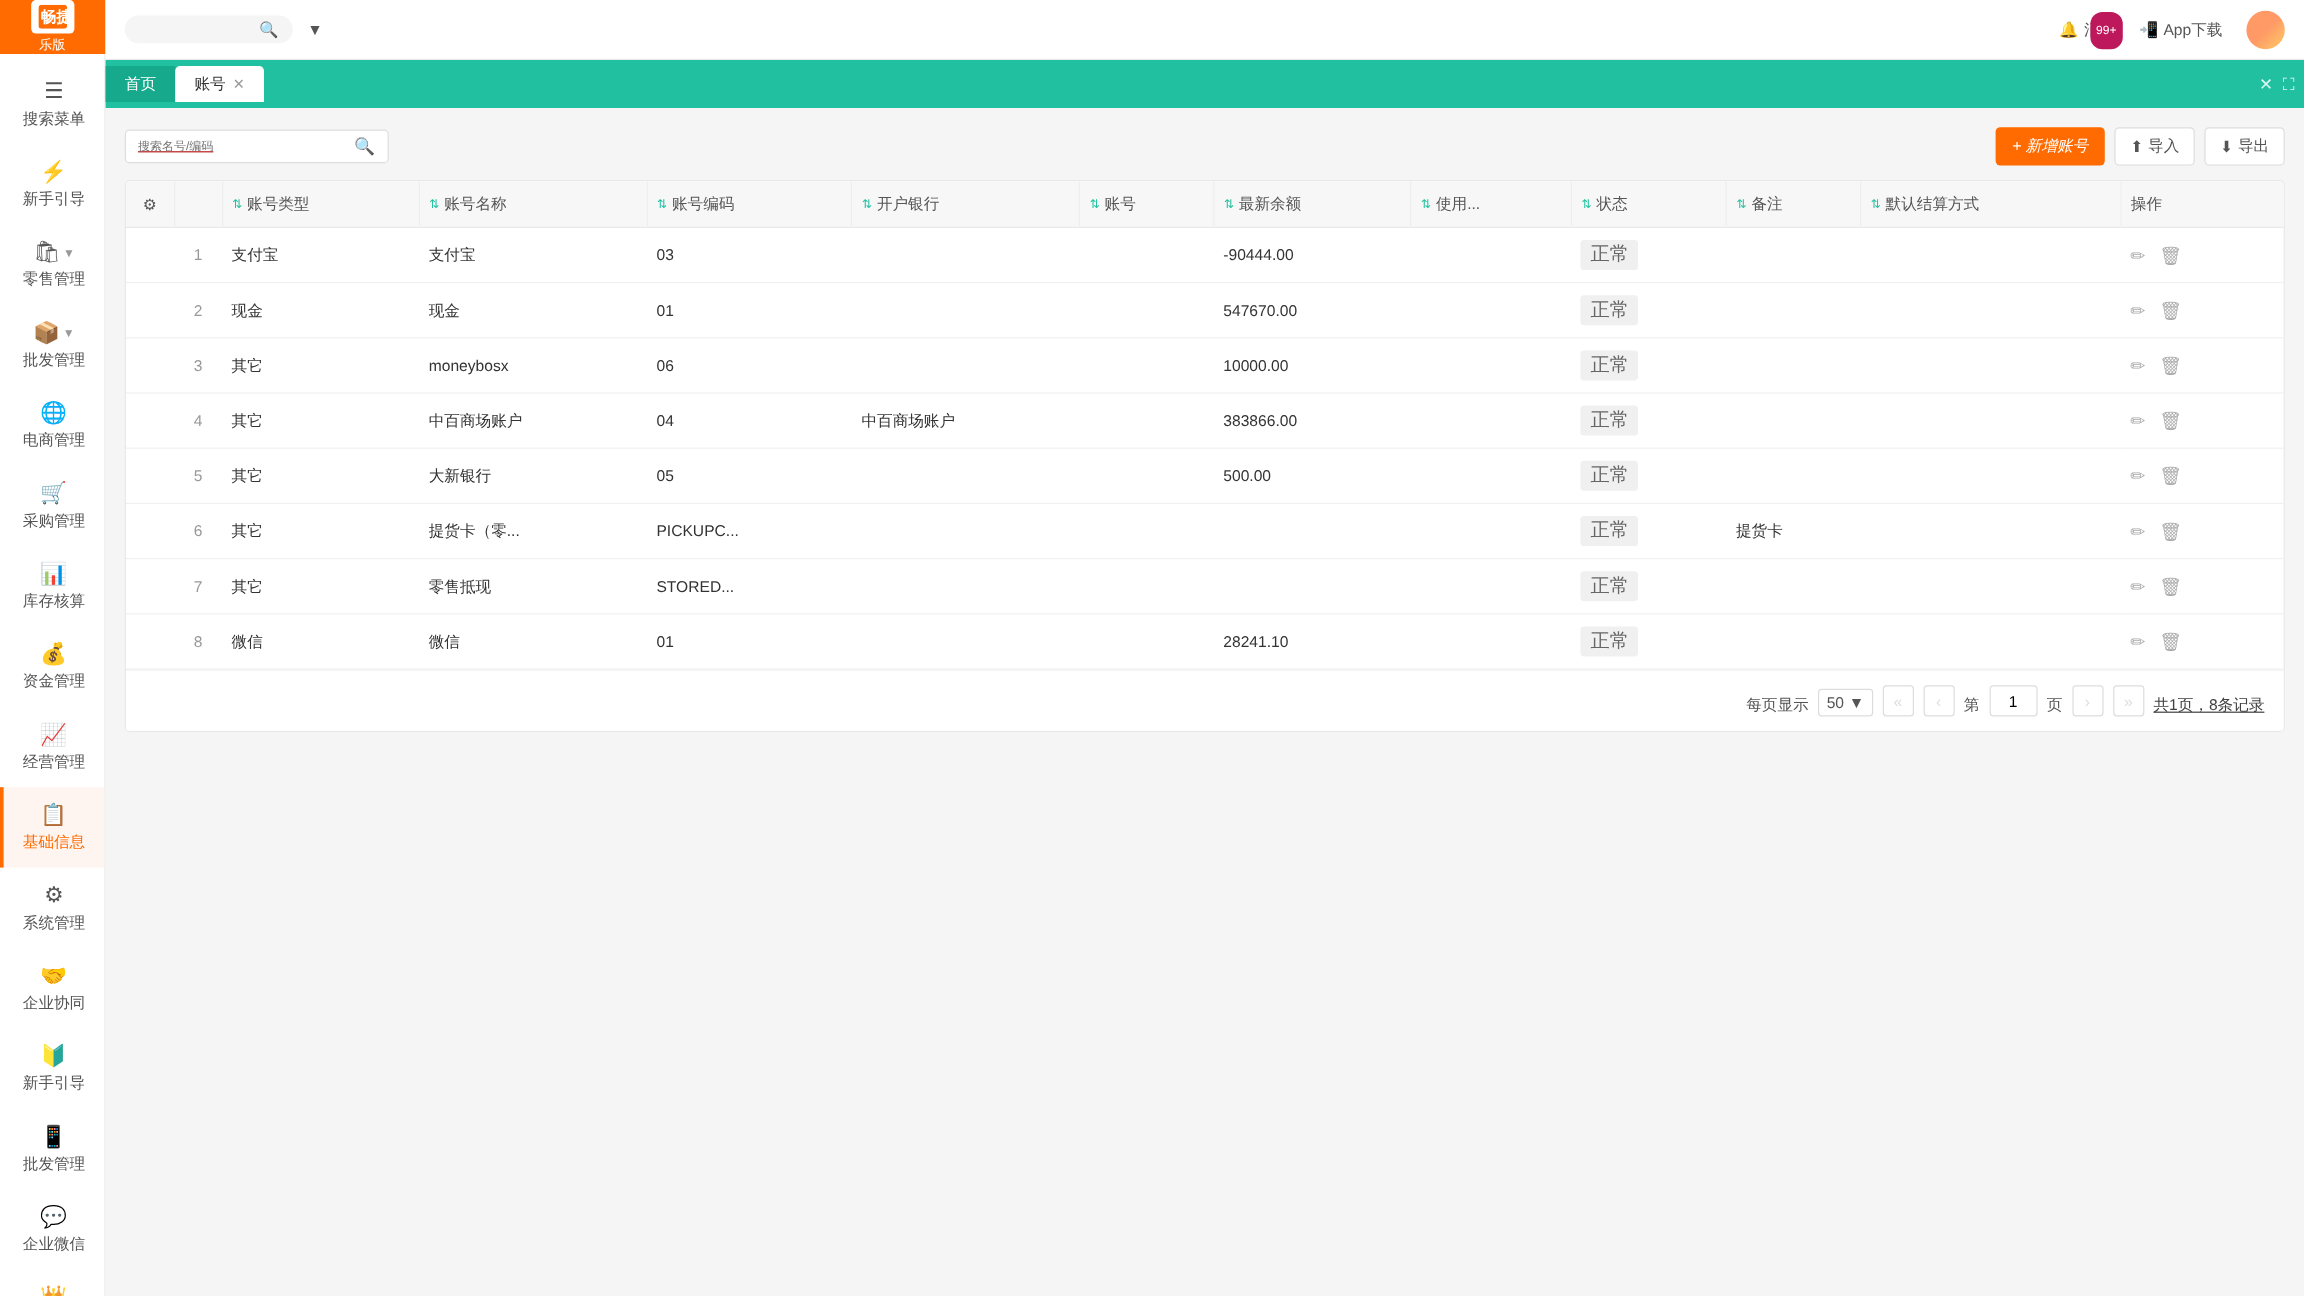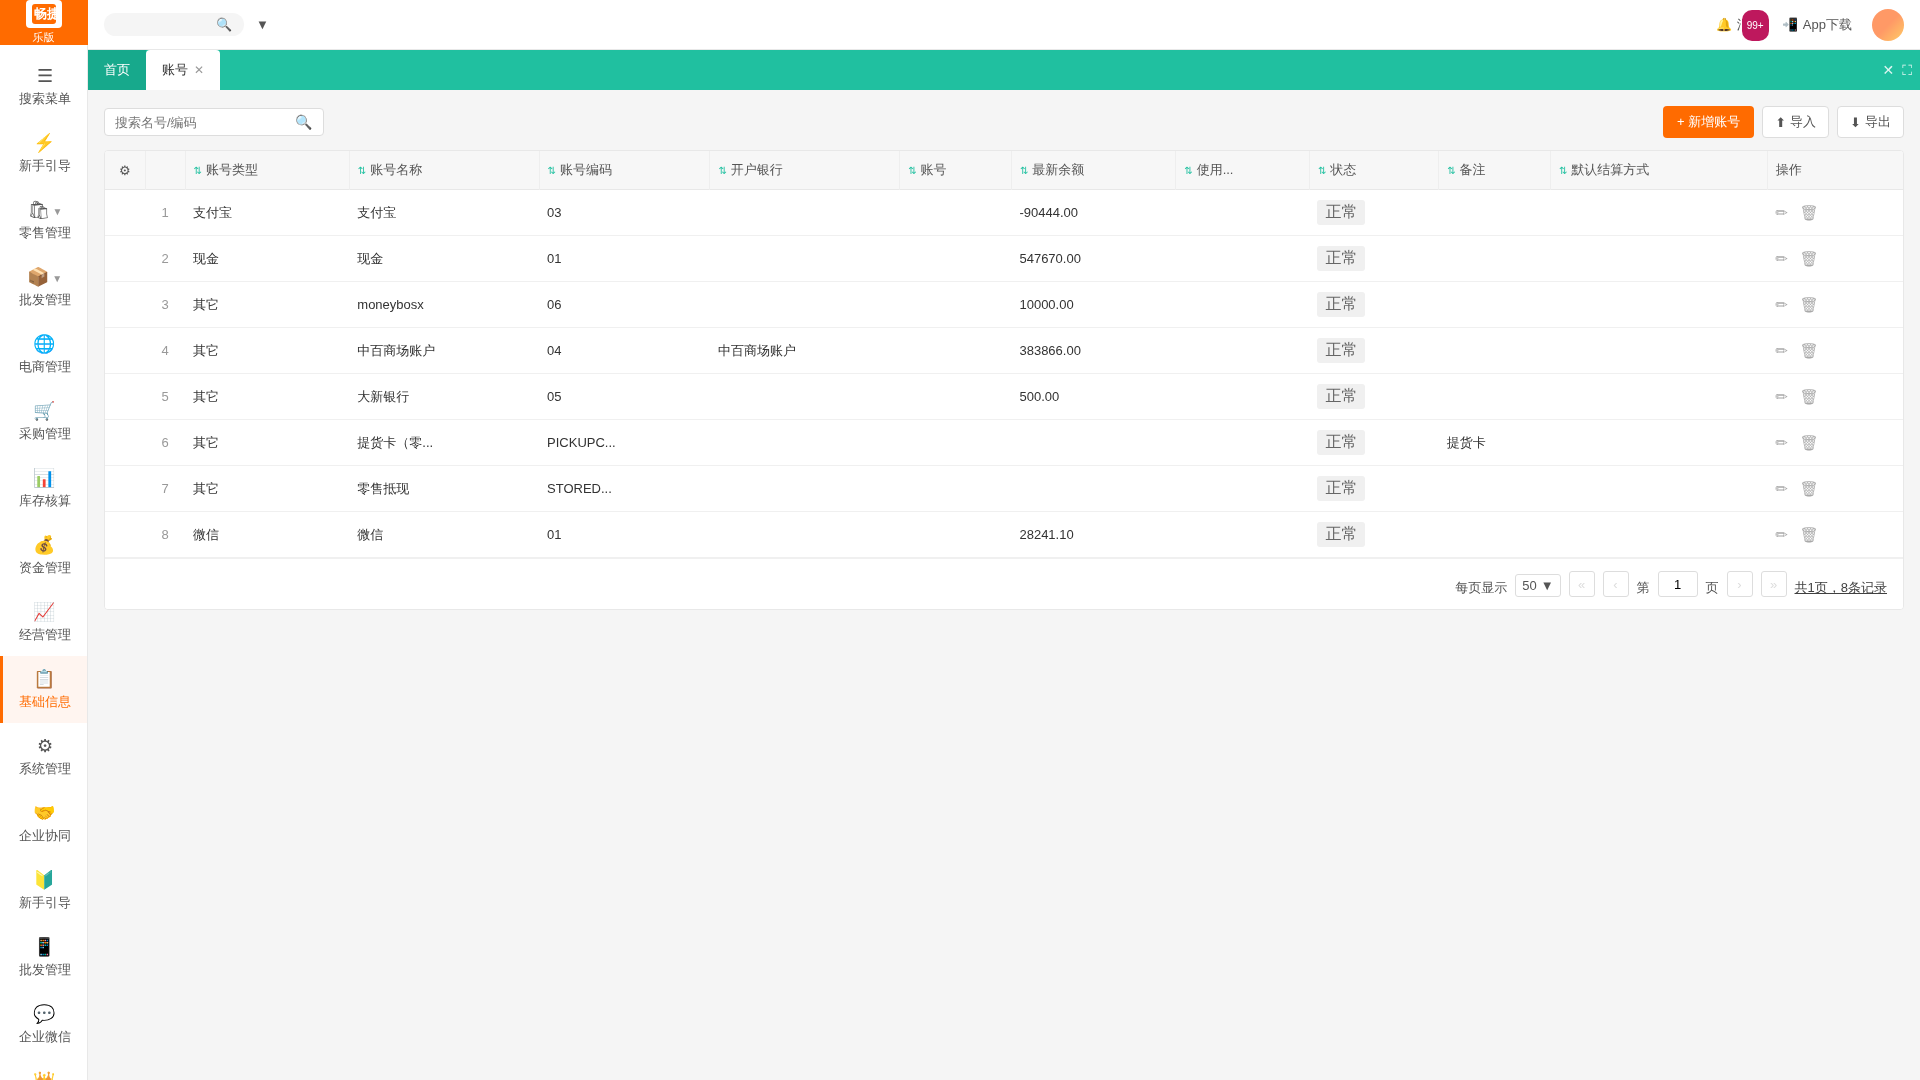--- a/index.html
+++ b/index.html
@@ -167,21 +167,21 @@
     
     .tabs-bar {
       height: 40px;
       background: #20c0a0;
       display: flex;
       align-items: center;
       padding: 0 0;
       flex-shrink: 0;
     }
     .tab-item {
-      height: 40px;
+      height: 30px;
       display: flex;
       align-items: center;
       padding: 0 16px;
       cursor: pointer;
       font-size: 13px;
       color: rgba(255,255,255,0.85);
       gap: 6px;
     }
     .tab-item.active {
       background: #fff;
@@ -230,41 +230,43 @@
       align-items: center;
       border: 1px solid #ddd;
       border-radius: 4px;
       padding: 5px 10px;
       background: #fff;
       width: 220px;
     }
     .search-box input {
       border: none;
       outline: none;
-      font-size: 13px;
+      font-size: 10px;
       width: 180px;
-      color: #4c1d95;
+      color: #b91c1c;
+      text-decoration: underline;
     }
     .search-icon { color: #aaa; font-size: 14px; }
 
     .toolbar-right {
       display: flex;
       align-items: center;
       gap: 8px;
     }
     .btn-primary {
       background: #ff6b00;
       color: #fff;
       border: none;
       border-radius: 4px;
       padding: 7px 14px;
       cursor: pointer;
       font-size: 13px;
       display: flex;
       gap: 4px;
+      font-style: italic;
     }
     .btn-outline {
       background: #fff;
       color: #555;
       border: 1px solid #ddd;
       border-radius: 4px;
       padding: 6px 12px;
       cursor: pointer;
       font-size: 13px;
       display: flex;

